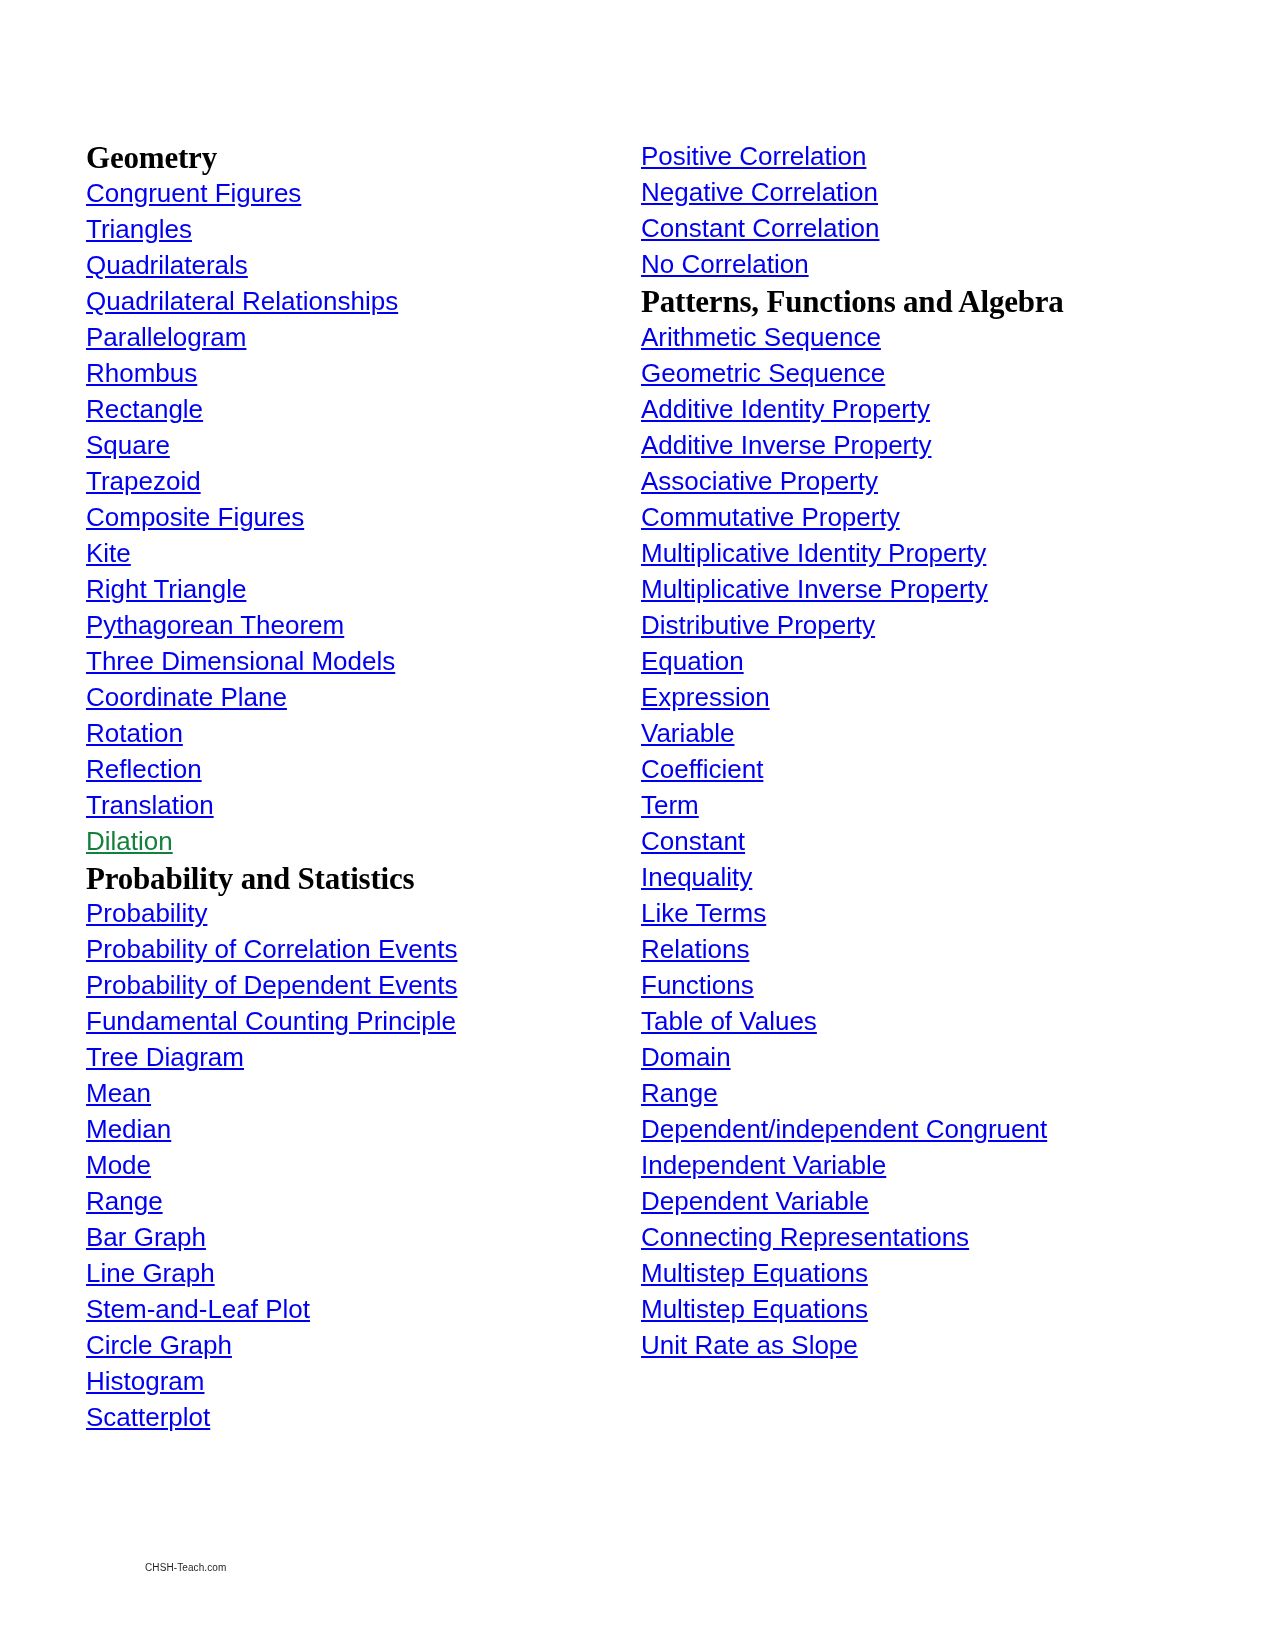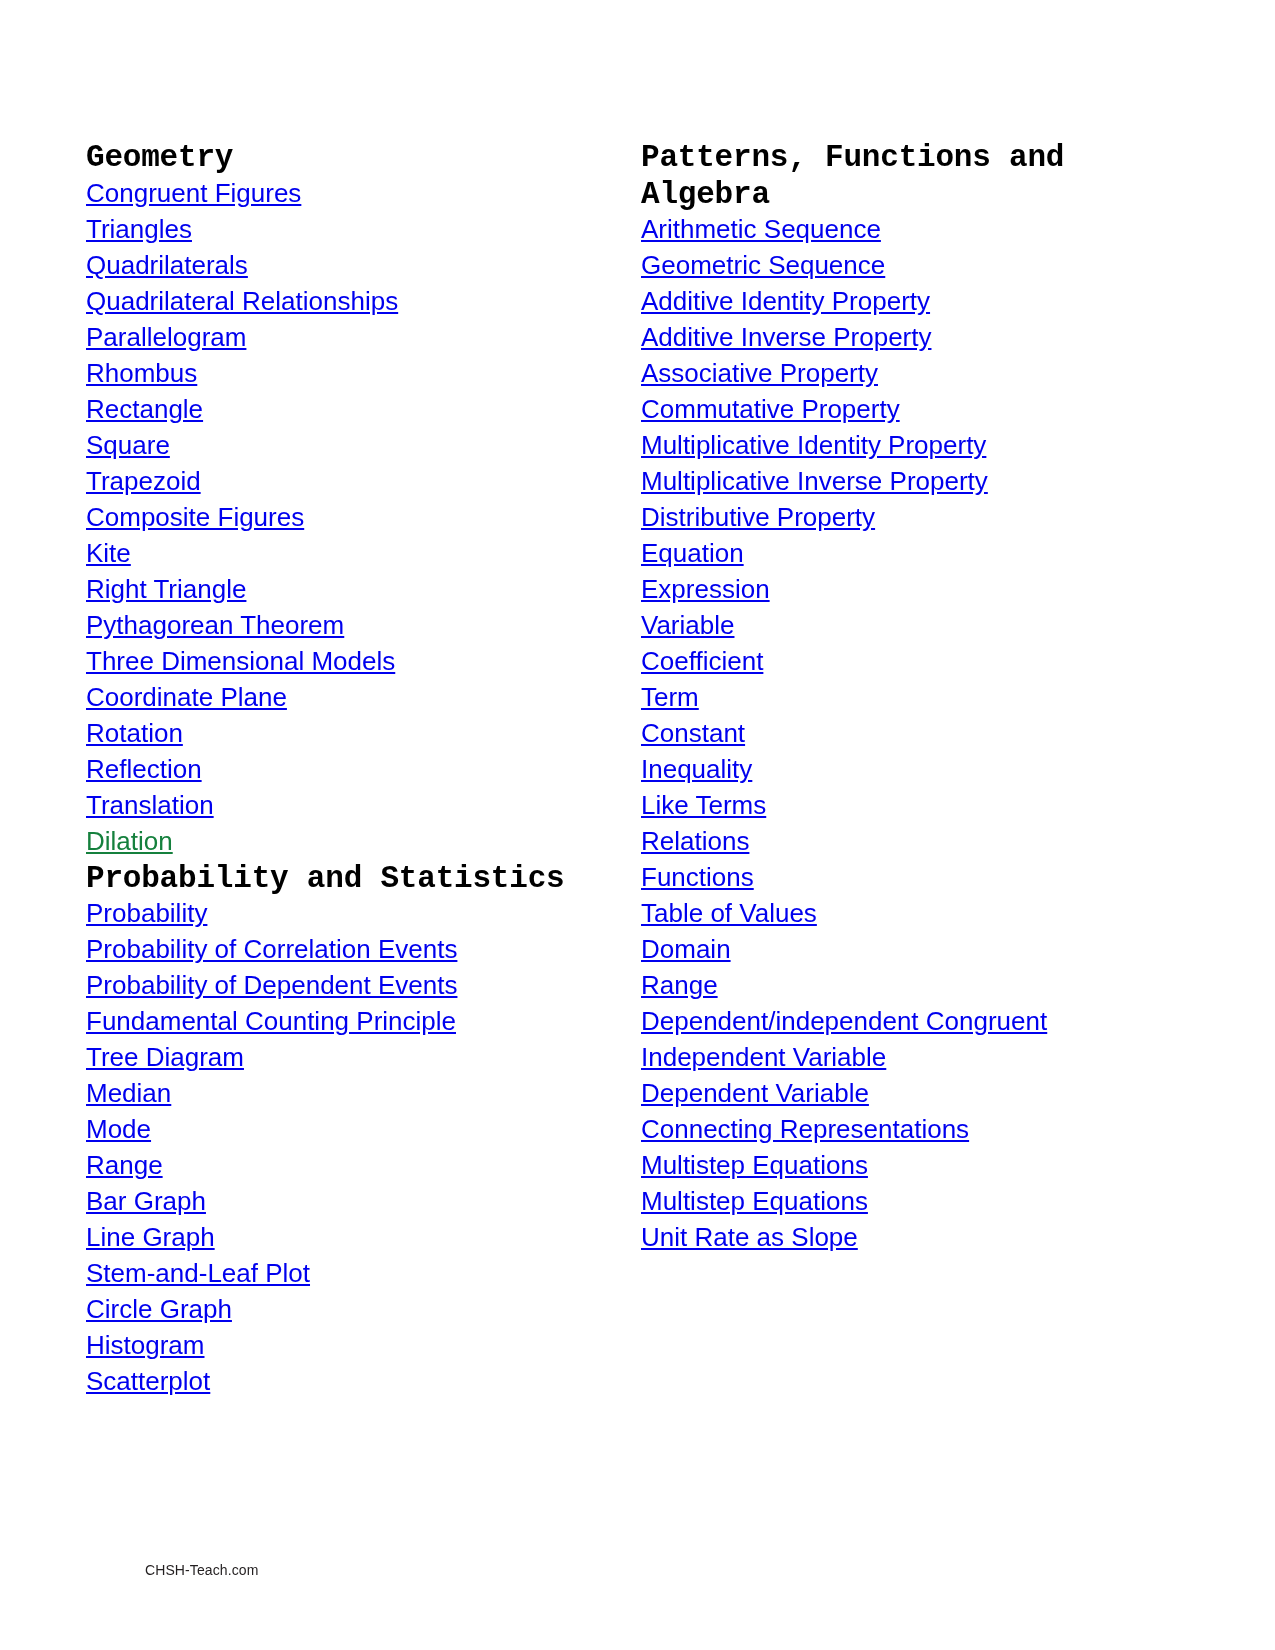--- a/index.html
+++ b/index.html
@@ -33,21 +33,21 @@
     flex-direction: column;
   }
   .col-left {
     width: 520px;
     margin-right: 35px;
   }
   .col-right {
     width: 470px;
   }
   h1.section-heading {
-    font-family: Liberation Mono, monospace;
+    font-family: Liberation Serif, serif;
     font-size: 31px;
     font-weight: bold;
     color: #000000;
     margin: 0;
     padding: 0;
     line-height: 1.18;
     letter-spacing: -0.2px;
   }
   .heading-gap-top {
     margin-top: 36px;
@@ -71,21 +71,21 @@
     white-space: nowrap;
   }
   a.topic-link.visited {
     color: #15803d;
   }
   .footer {
     position: absolute;
     left: 145px;
     top: 1562px;
     font-family: "Liberation Sans", sans-serif;
-    font-size: 14px;
+    font-size: 10px;
     color: #231f20;
     letter-spacing: 0.1px;
   }
 </style>
 </head>
 <body>
 
 <div class="page">
 
   <div class="columns">
@@ -115,35 +115,42 @@
           <li><a class="topic-link visited">Dilation</a></li>
         </ul>
 
       <h1 class="section-heading heading-gap-top">Probability and Statistics</h1>
       <ul class="link-list">
           <li><a class="topic-link">Probability</a></li>
           <li><a class="topic-link">Probability of Correlation Events</a></li>
           <li><a class="topic-link">Probability of Dependent Events</a></li>
           <li><a class="topic-link">Fundamental Counting Principle</a></li>
           <li><a class="topic-link">Tree Diagram</a></li>
+          <li><a class="topic-link">Mean</a></li>
           <li><a class="topic-link">Median</a></li>
           <li><a class="topic-link">Mode</a></li>
           <li><a class="topic-link">Range</a></li>
           <li><a class="topic-link">Bar Graph</a></li>
           <li><a class="topic-link">Line Graph</a></li>
           <li><a class="topic-link">Stem-and-Leaf Plot</a></li>
           <li><a class="topic-link">Circle Graph</a></li>
           <li><a class="topic-link">Histogram</a></li>
           <li><a class="topic-link">Scatterplot</a></li>
         </ul>
 
     </div>
 
     <div class="col col-right">
 
+      <ul class="link-list">
+          <li><a class="topic-link">Positive Correlation</a></li>
+          <li><a class="topic-link">Negative Correlation</a></li>
+          <li><a class="topic-link">Constant Correlation</a></li>
+          <li><a class="topic-link">No Correlation</a></li>
+        </ul>
 
       <h1 class="section-heading heading-gap-top">Patterns, Functions and Algebra</h1>
       <ul class="link-list">
           <li><a class="topic-link">Arithmetic Sequence</a></li>
           <li><a class="topic-link">Geometric Sequence</a></li>
           <li><a class="topic-link">Additive Identity Property</a></li>
           <li><a class="topic-link">Additive Inverse Property</a></li>
           <li><a class="topic-link">Associative Property</a></li>
           <li><a class="topic-link">Commutative Property</a></li>
           <li><a class="topic-link">Multiplicative Identity Property</a></li>

